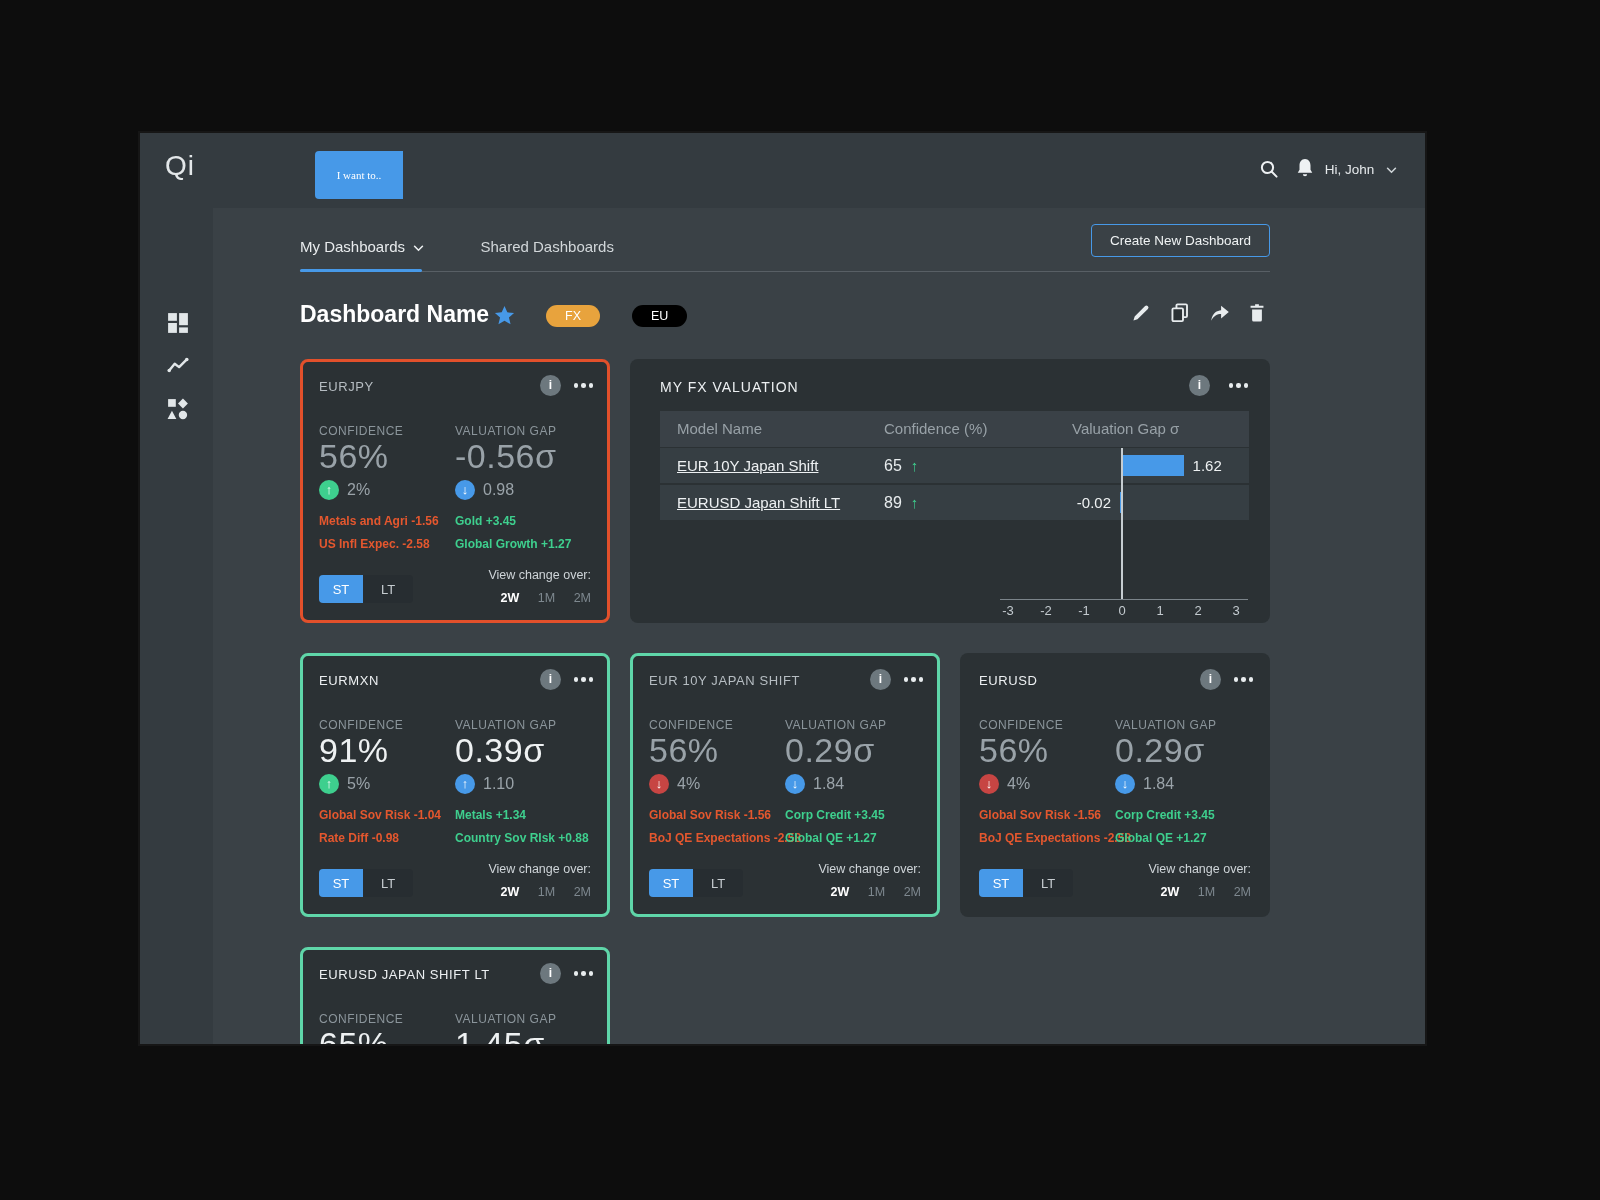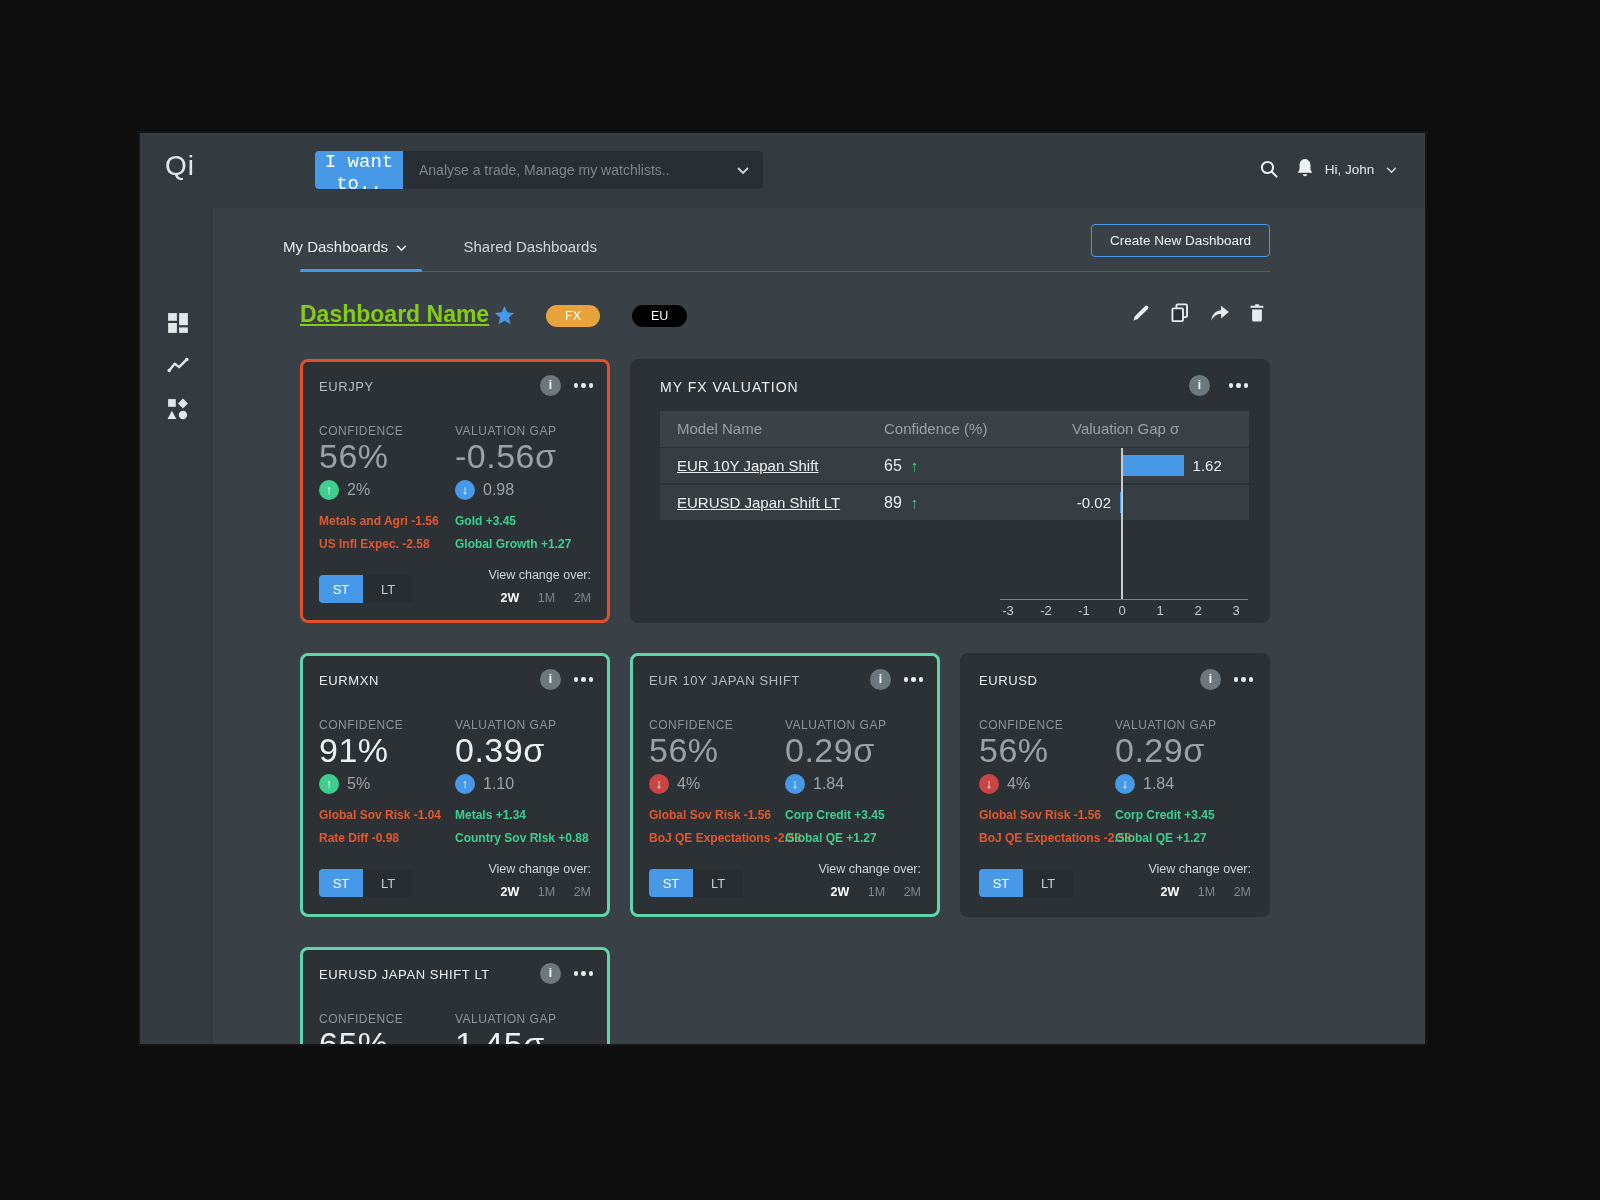--- a/index.html
+++ b/index.html
@@ -4,47 +4,47 @@
 <style>
   * { margin:0; padding:0; box-sizing:border-box; }
   html,body { width:1600px; height:1200px; background:#0d0d0d; font-family:"Liberation Sans", sans-serif; }
   .stage { position:relative; width:1600px; height:1200px; background:#0d0d0d; overflow:hidden; }
   .app { position:absolute; left:140px; top:133px; width:1285px; height:911px; background:#343b40; overflow:hidden; box-shadow:0 0 0 2px #161616; }
 
   
   .topbar { position:absolute; left:0; top:0; width:1285px; height:75px; background:#343b40; z-index:5; }
   .logo { position:absolute; left:25px; top:17px; font-size:28px; color:#e3e7e9; letter-spacing:1px; font-weight:400; }
   .cmd { position:absolute; left:175px; top:18px; height:38px; display:flex; }
-  .cmd-btn { width:88px; height:38px; background:#4799e8; color:#fff; font-size:19px; border:none; border-radius:4px 0 0 4px; font-family:Liberation Mono, monospace; cursor:pointer; }
+  .cmd-btn { width:88px; height:48px; background:#4799e8; color:#fff; font-size:11px; border:none; border-radius:4px 0 0 4px; font-family:Liberation Serif, serif; cursor:pointer; }
   .cmd-select { position:relative; width:360px; height:38px; background:#282e33; border-radius:0 4px 4px 0; }
   .cmd-select .ph { position:absolute; left:16px; top:0; line-height:38px; font-size:14px; color:#7d868d; }
   .cmd-select svg { position:absolute; right:14px; top:16px; }
   .tb-icon { position:absolute; top:26px; cursor:pointer; }
   .tb-search { right:146px; }
   .tb-bell { right:110px; top:24px; }
   .greeting { position:absolute; right:28px; top:29px; font-size:13.5px; color:#e6eaec; cursor:pointer; }
   .greeting svg { margin-left:8px; }
 
   
   .sidebar { position:absolute; left:0; top:75px; width:73px; bottom:0; background:#343b40; z-index:4; }
   .side-icon { position:absolute; left:27px; width:22px; height:22px; cursor:pointer; }
 
   
   .main { position:absolute; left:73px; top:75px; width:1212px; height:836px; background:#3a4146; overflow:hidden; }
 
-  .tabs { position:absolute; left:70px; top:30px; height:34px; }
+  .tabs { position:absolute; left:87px; top:30px; height:34px; }
   .tab { display:inline-block; font-size:15px; color:#e8ebed; margin-right:52px; cursor:pointer; }
   .tab svg { margin-left:8px; }
   .tab.inactive { color:#d2d7da; }
   .tabs-divider { position:absolute; left:87px; top:63px; width:970px; height:1px; background:#585f65; }
   .tab-underline { position:absolute; left:87px; top:61px; width:122px; height:3px; background:#4799e8; border-radius:2px; }
   .create-btn { position:absolute; right:155px; top:16px; height:33px; padding:0 18px; background:transparent; border:1.5px solid #4799e8; border-radius:4px; color:#f0f3f4; font-size:13.5px; font-family:inherit; cursor:pointer; }
 
   .dash-header { position:absolute; left:87px; top:90px; width:970px; height:36px; }
-  .dash-title { position:absolute; left:0; top:3px; font-size:23px; font-weight:bold; color:#84cc16;text-decoration:underline; }
+  .dash-title { position:absolute; left:0; top:3px; font-size:23px; font-weight:bold; color:#ffffff; }
   .dash-star { position:absolute; left:194px; top:7px; cursor:pointer; }
   .badge { position:absolute; top:7px; height:22px; border-radius:11px; color:#fff; font-size:12.5px; line-height:22px; padding:0 19px; }
   .badge-fx { left:246px; }
   .badge-eu { left:332px; }
   .dash-actions { position:absolute; right:0; top:5px; display:flex; gap:17px; align-items:center; }
   .dash-actions > div { cursor:pointer; width:22px; height:22px; }
 
   
   .grid { position:absolute; left:87px; top:151px; width:970px; display:grid; grid-template-columns:310px 310px 310px; grid-auto-rows:264px; column-gap:20px; row-gap:30px; }
   .card { position:relative; background:#2b3134; border-radius:8px; border:3px solid transparent; }
@@ -109,26 +109,20 @@
 </head>
 <body>
 
 <div class="stage">
   <div class="app">
 
     <div class="topbar">
       <div class="logo">Qi</div>
       <div class="cmd">
         <button class="cmd-btn">I want to..</button>
-        <div class="cmd-select">
-          <span class="ph">Analyse a trade, Manage my watchlists..</span>
-          <svg width="12" height="8" viewBox="0 0 12 8">
-              <polyline points="1.5,1.5 6,6 10.5,1.5" fill="none" stroke="#cfd5d8" stroke-width="1.8" stroke-linecap="round"></polyline>
-            </svg>
-        </div>
       </div>
       <div class="tb-icon tb-search">
         <svg width="20" height="20" viewBox="0 0 20 20">
             <circle cx="8.5" cy="8.5" r="5.6" fill="none" stroke="#eef1f3" stroke-width="2"></circle>
             <line x1="12.8" y1="12.8" x2="17.6" y2="17.6" stroke="#eef1f3" stroke-width="2" stroke-linecap="round"></line>
           </svg>
       </div>
       <div class="tb-icon tb-bell">
         <svg width="20" height="22" viewBox="0 0 16 17">
             <path d="M8 1.2 C5.1 1.2 3.6 3.6 3.6 6.4 L3.6 9.8 L2.2 12.2 L13.8 12.2 L12.4 9.8 L12.4 6.4 C12.4 3.6 10.9 1.2 8 1.2 Z" fill="#eef1f3"></path>

